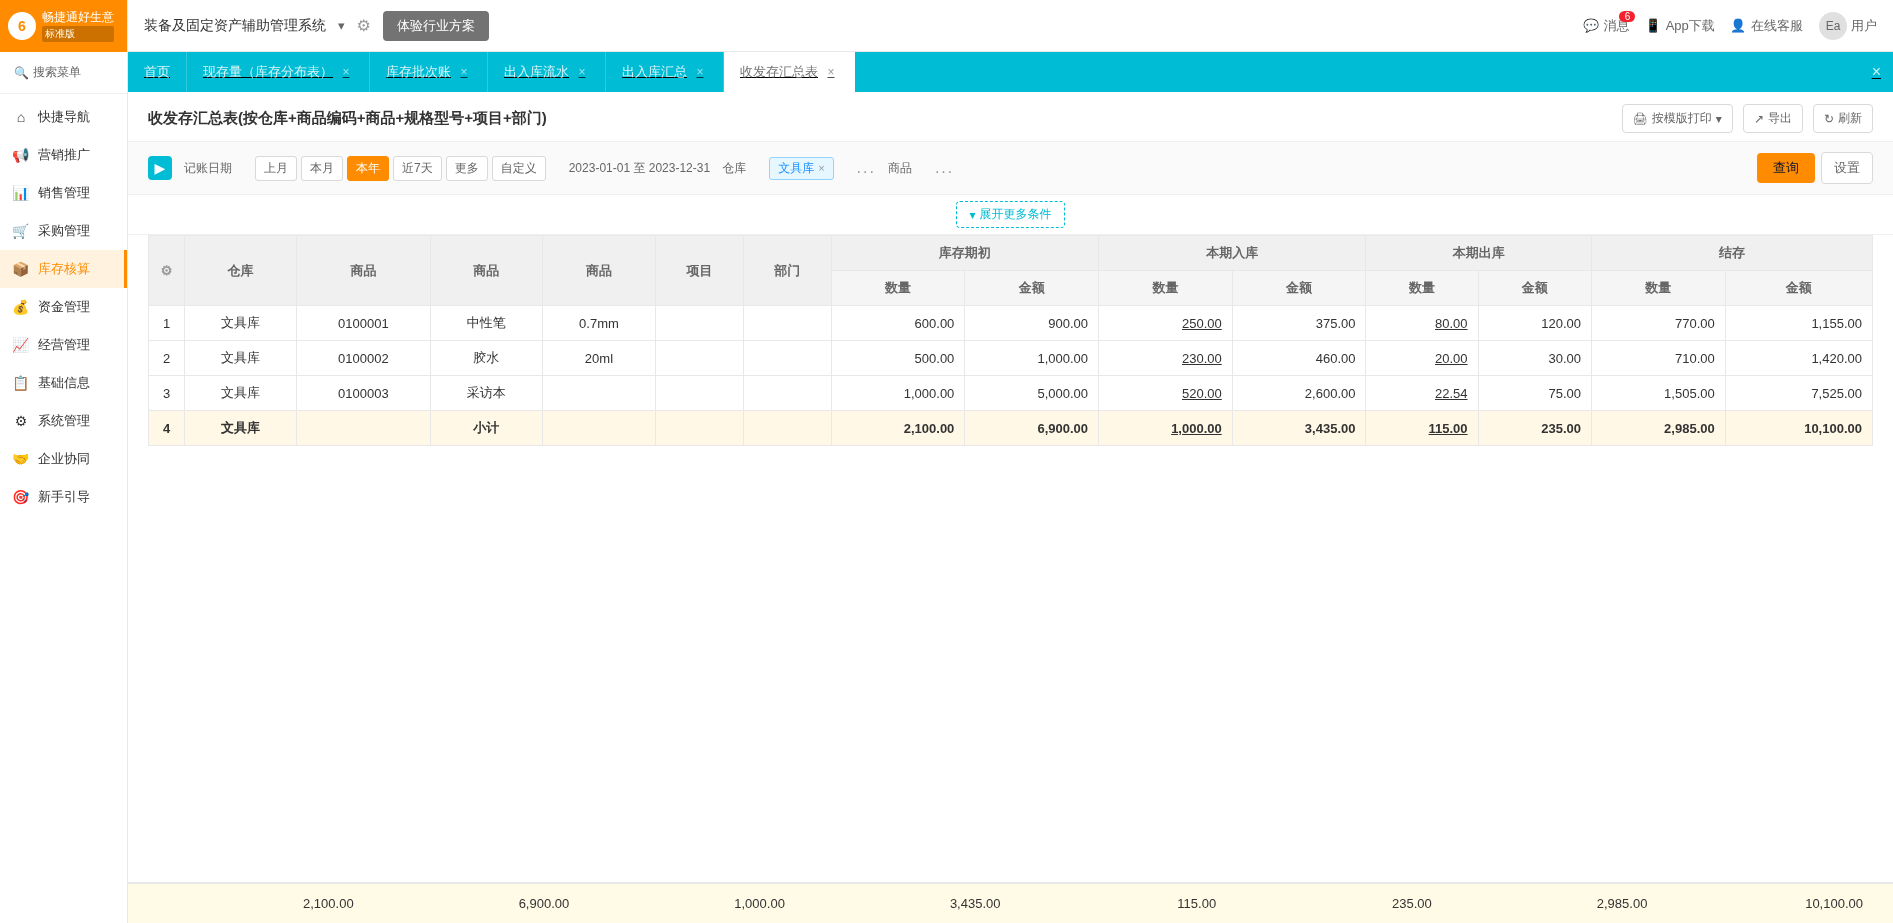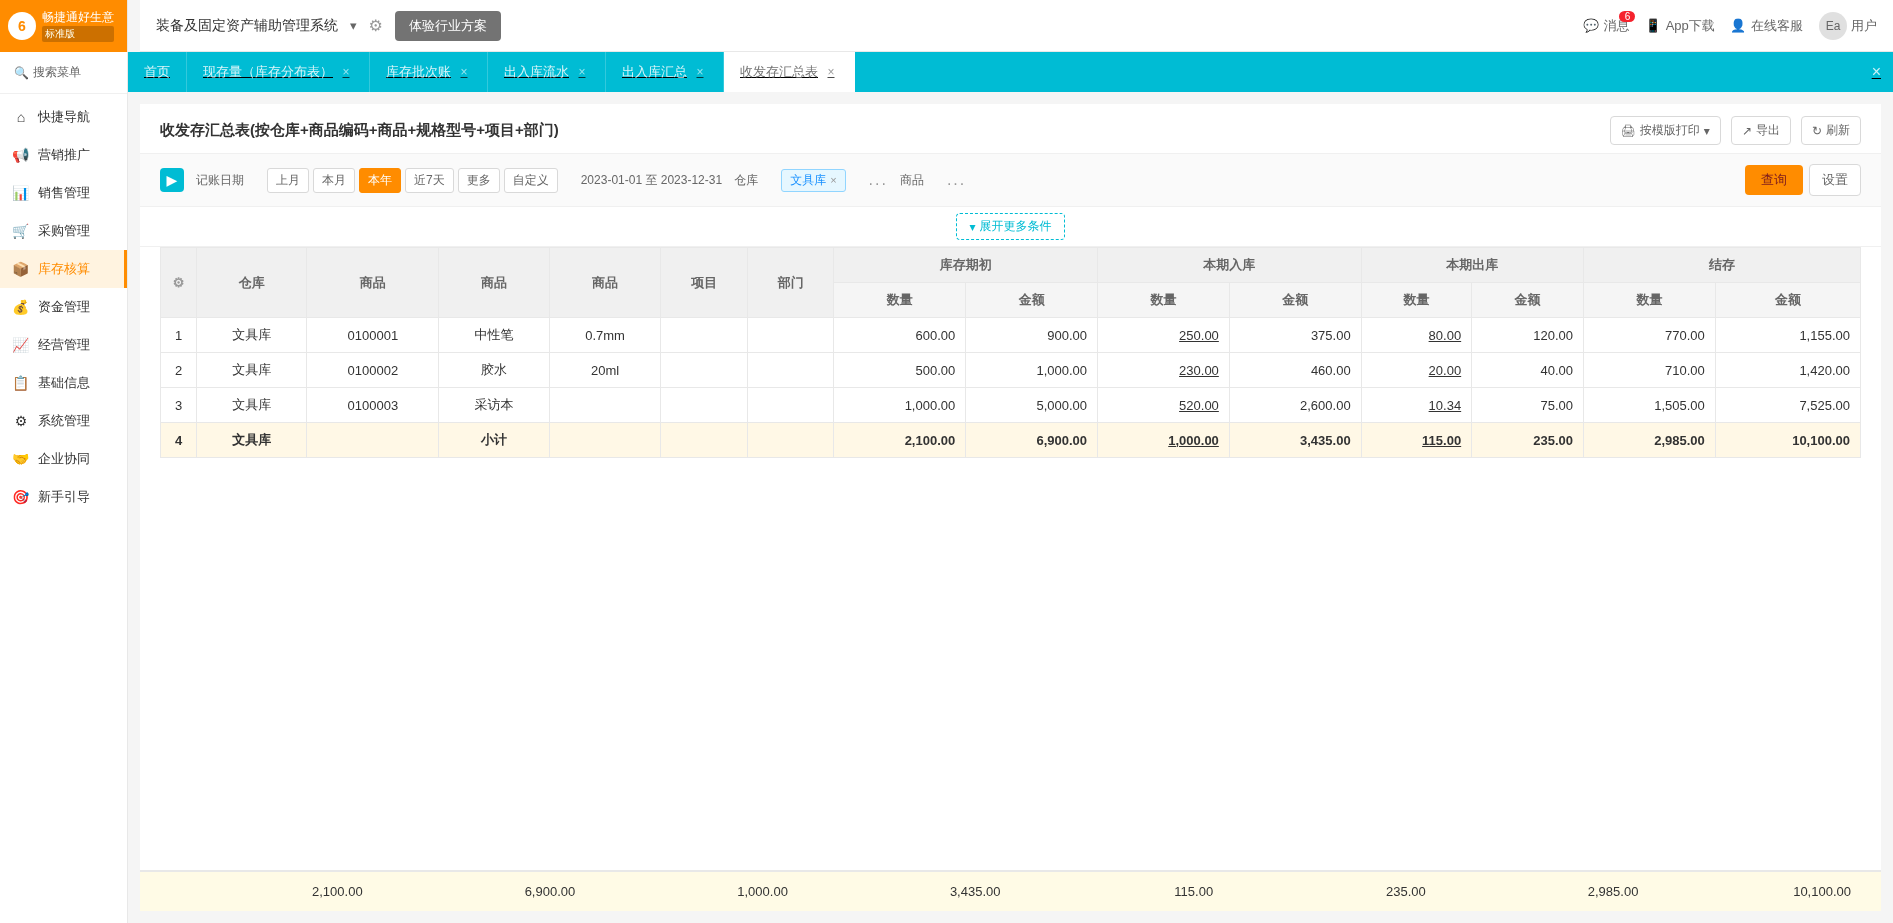--- a/index.html
+++ b/index.html
@@ -15,62 +15,62 @@
     .sidebar-search-btn { width: 100%; background: none; border: none; cursor: pointer; display: flex; align-items: center; gap: 4px; padding: 4px 6px; color: #666; font-size: 12px; border-radius: 4px; }
     .sidebar-nav { flex: 1; overflow-y: auto; padding: 4px 0; }
     .sidebar-item { display: flex; align-items: center; gap: 8px; padding: 10px 12px; cursor: pointer; color: #333; font-size: 13px; position: relative; }
     .sidebar-item.active { background: #fff3e0; color: #ff8c00; border-right: 3px solid #ff8c00; }
     .sidebar-item-icon { width: 18px; text-align: center; font-size: 14px; flex-shrink: 0; }
 
     
     .main { flex: 1; display: flex; flex-direction: column; overflow: hidden; }
 
     
-    .top-header { height: 52px; background: #fff; border-bottom: 1px solid #e8e8e8; display: flex; align-items: center; justify-content: space-between; padding: 0 16px; flex-shrink: 0; margin-left: 12px; }
+    .top-header { height: 52px; background: #fff; border-bottom: 1px solid #e8e8e8; display: flex; align-items: center; justify-content: space-between; padding: 0 16px; flex-shrink: 0; }
     .top-header-left { display: flex; align-items: center; gap: 12px; }
     .system-title { font-size: 14px; color: #333; }
     .header-dropdown { display: flex; align-items: center; gap: 4px; cursor: pointer; color: #666; font-size: 13px; }
     .btn-experience { background: #737373; color: #fff; border: none; border-radius: 4px; padding: 6px 14px; font-size: 13px; cursor: pointer; }
     .top-header-right { display: flex; align-items: center; gap: 16px; color: #666; font-size: 13px; }
     .header-icon-item { display: flex; align-items: center; gap: 4px; cursor: pointer; position: relative; }
     .badge { background: #f5222d; color: #fff; border-radius: 8px; font-size: 10px; padding: 0 4px; min-width: 16px; text-align: center; position: absolute; top: -6px; right: -6px; }
     .user-avatar { width: 28px; height: 28px; background: #e0e0e0; border-radius: 50%; display: flex; align-items: center; justify-content: center; font-size: 12px; }
 
     
     .tabs-bar { height: 40px; background: #00bcd4; display: flex; align-items: stretch; flex-shrink: 0; overflow: hidden; text-decoration: underline; }
     .tab { display: flex; align-items: center; gap: 6px; padding: 0 16px; cursor: pointer; color: rgba(255,255,255,0.85); font-size: 13px; white-space: nowrap; border-right: 1px solid rgba(255,255,255,0.2); }
     .tab.active { background: #fff; color: #737373; }
     .tab-close { font-size: 12px; opacity: 0.7; display: flex; align-items: center; justify-content: center; width: 14px; height: 14px; border-radius: 50%; }
     .tabs-bar-close { margin-left: auto; display: flex; align-items: center; padding: 0 12px; color: rgba(255,255,255,0.8); cursor: pointer; font-size: 16px; }
 
     
     .content { flex: 1; overflow-y: auto; padding: 0; background: #f5f5f5; display: flex; flex-direction: column; }
 
     
-    .page-container { background: #fff; margin: 12px; flex: 1; display: flex; flex-direction: column; }
+    .page-container { background: #fff; margin: 0; flex: 1; display: flex; flex-direction: column; }
 
     
     .page-title-bar { padding: 12px 20px 8px; border-bottom: 1px solid #f0f0f0; display: flex; align-items: center; justify-content: space-between; }
     .page-title { font-size: 15px; font-weight: 600; color: #333; }
     .page-actions { display: flex; align-items: center; gap: 10px; }
     .btn-action { display: flex; align-items: center; gap: 4px; padding: 5px 10px; border: 1px solid #d9d9d9; border-radius: 4px; background: #fff; cursor: pointer; color: #666; font-size: 12px; }
 
     
     .filter-bar { padding: 10px 20px; border-bottom: 1px solid #f0f0f0; display: flex; align-items: center; flex-wrap: wrap; gap: 12px; background: #fafafa; }
     .filter-collapse-btn { width: 24px; height: 24px; background: #00bcd4; border-radius: 4px; display: flex; align-items: center; justify-content: center; cursor: pointer; color: #fff; font-size: 14px; flex-shrink: 0; }
     .filter-group { display: flex; align-items: center; gap: 23px; flex-wrap: wrap; }
     .filter-label { color: #666; font-size: 12px; white-space: nowrap; }
     .date-btns { display: flex; align-items: center; gap: 4px; }
     .date-btn { padding: 3px 8px; border: 1px solid #d9d9d9; border-radius: 3px; background: #fff; cursor: pointer; font-size: 12px; color: #666; }
     .date-btn.active { background: #ff8c00; color: #fff; border-color: #ff8c00; }
     .date-range { font-size: 12px; color: #666; }
     .filter-tag { display: flex; align-items: center; gap: 4px; background: #e6f7ff; border: 1px solid #91d5ff; border-radius: 3px; padding: 2px 8px; font-size: 12px; color: #1890ff; }
     .filter-tag-close { cursor: pointer; color: #999; font-size: 11px; }
     .filter-ellipsis { color: #999; cursor: pointer; font-size: 16px; letter-spacing: 2px; }
-    .btn-query { background: #ff8c00; color: #7f1d1d; border: none; border-radius: 4px; padding: 6px 16px; font-size: 13px; cursor: pointer; }
+    .btn-query { background: #ff8c00; color: #0f172a; border: none; border-radius: 4px; padding: 6px 16px; font-size: 13px; cursor: pointer; }
     .btn-set { background: #fff; color: #666; border: 1px solid #d9d9d9; border-radius: 4px; padding: 6px 12px; font-size: 13px; cursor: pointer; }
     .expand-more-btn { display: flex; align-items: center; gap: 4px; color: #00bcd4; cursor: pointer; font-size: 12px; margin: 0 auto; padding: 4px 12px; border: 1px dashed #00bcd4; border-radius: 4px; }
 
     
     .table-container { flex: 1; overflow: auto; padding: 0 20px; }
     .data-table { width: 100%; border-collapse: collapse; font-size: 13px; }
     .data-table thead tr th { background: #f5f5f5; border: 1px solid #e8e8e8; padding: 8px 10px; text-align: center; color: #666; font-weight: bold; white-space: nowrap; }
     .data-table thead tr.header-row-1 th { background: #f0f0f0; }
     .data-table thead tr.header-row-2 th { background: #f5f5f5; }
     .data-table tbody tr td { border: 1px solid #e8e8e8; padding: 8px 10px; text-align: center; color: #333; }
@@ -321,37 +321,37 @@
       <td>0100002</td>
       <td>胶水</td>
       <td>20ml</td>
       <td></td>
       <td></td>
       <td class="number">500.00</td>
       <td class="number">1,000.00</td>
       <td class="number"><span style="text-decoration:underline;cursor:pointer;">230.00</span></td>
       <td class="number">460.00</td>
       <td class="number"><span style="text-decoration:underline;cursor:pointer;">20.00</span></td>
-      <td class="number">40.00</td>
+      <td class="number">30.00</td>
       <td class="number">710.00</td>
       <td class="number">1,420.00</td>
     </tr>
               <tr>
       <td>3</td>
       <td>文具库</td>
       <td>0100003</td>
       <td>采访本</td>
       <td></td>
       <td></td>
       <td></td>
       <td class="number">1,000.00</td>
       <td class="number">5,000.00</td>
       <td class="number"><span style="text-decoration:underline;cursor:pointer;">520.00</span></td>
       <td class="number">2,600.00</td>
-      <td class="number"><span style="text-decoration:underline;cursor:pointer;">10.34</span></td>
+      <td class="number"><span style="text-decoration:underline;cursor:pointer;">22.54</span></td>
       <td class="number">75.00</td>
       <td class="number">1,505.00</td>
       <td class="number">7,525.00</td>
     </tr>
               <tr class="subtotal">
       <td>4</td>
       <td>文具库</td>
       <td></td>
       <td>小计</td>
       <td></td>

